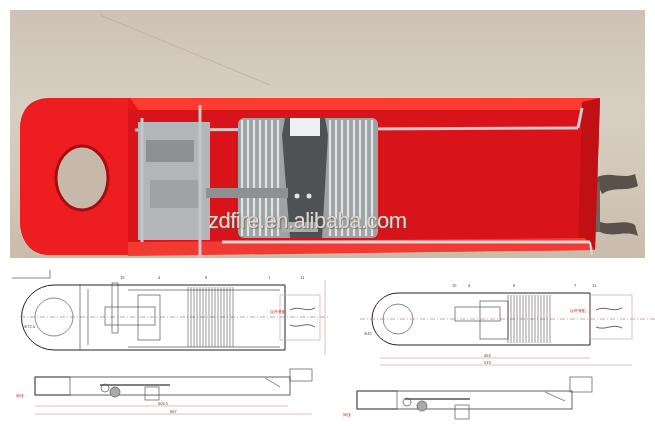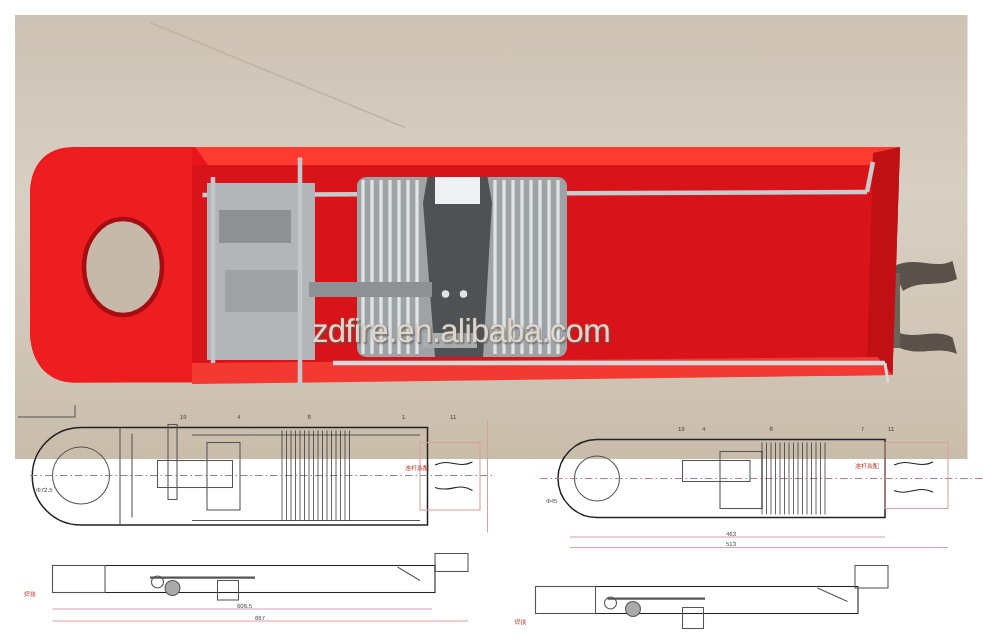--- a/index.html
+++ b/index.html
@@ -1,17 +1,17 @@
 <!DOCTYPE html>
 <html><head>
 <meta charset="utf-8">
 <style>
   html,body{margin:0;padding:0;background:#ffffff;}
   body{width:655px;height:426px;position:relative;overflow:hidden;font-family:"Liberation Sans",sans-serif;}
-  .photo{position:absolute;left:10px;top:10px;width:635px;height:296px;overflow:hidden;
+  .photo{position:absolute;left:10px;top:10px;width:635px;height:248px;overflow:hidden;
     background:linear-gradient(180deg,#cdc2b4 0%,#d8cfc3 40%,#d2c7b8 70%,#c9bcab 100%);}
   .photo svg{position:absolute;left:0;top:0;}
   .watermark{position:absolute;left:198px;top:198px;font-size:22px;letter-spacing:-0.5px;
     color:rgba(235,230,222,0.85);text-shadow:0 0 1px #8a7f74,1px 1px 1px rgba(90,80,70,0.6);}
   .drawing{position:absolute;top:265px;height:161px;}
   .drawing svg{position:absolute;left:0;top:0;}
   .lbl{font-family:"Liberation Sans",sans-serif;font-size:4px;fill:#444;}
   .lbl-red{font-family:"Liberation Sans",sans-serif;font-size:4px;fill:#c0392b;}
 </style>
 </head>

